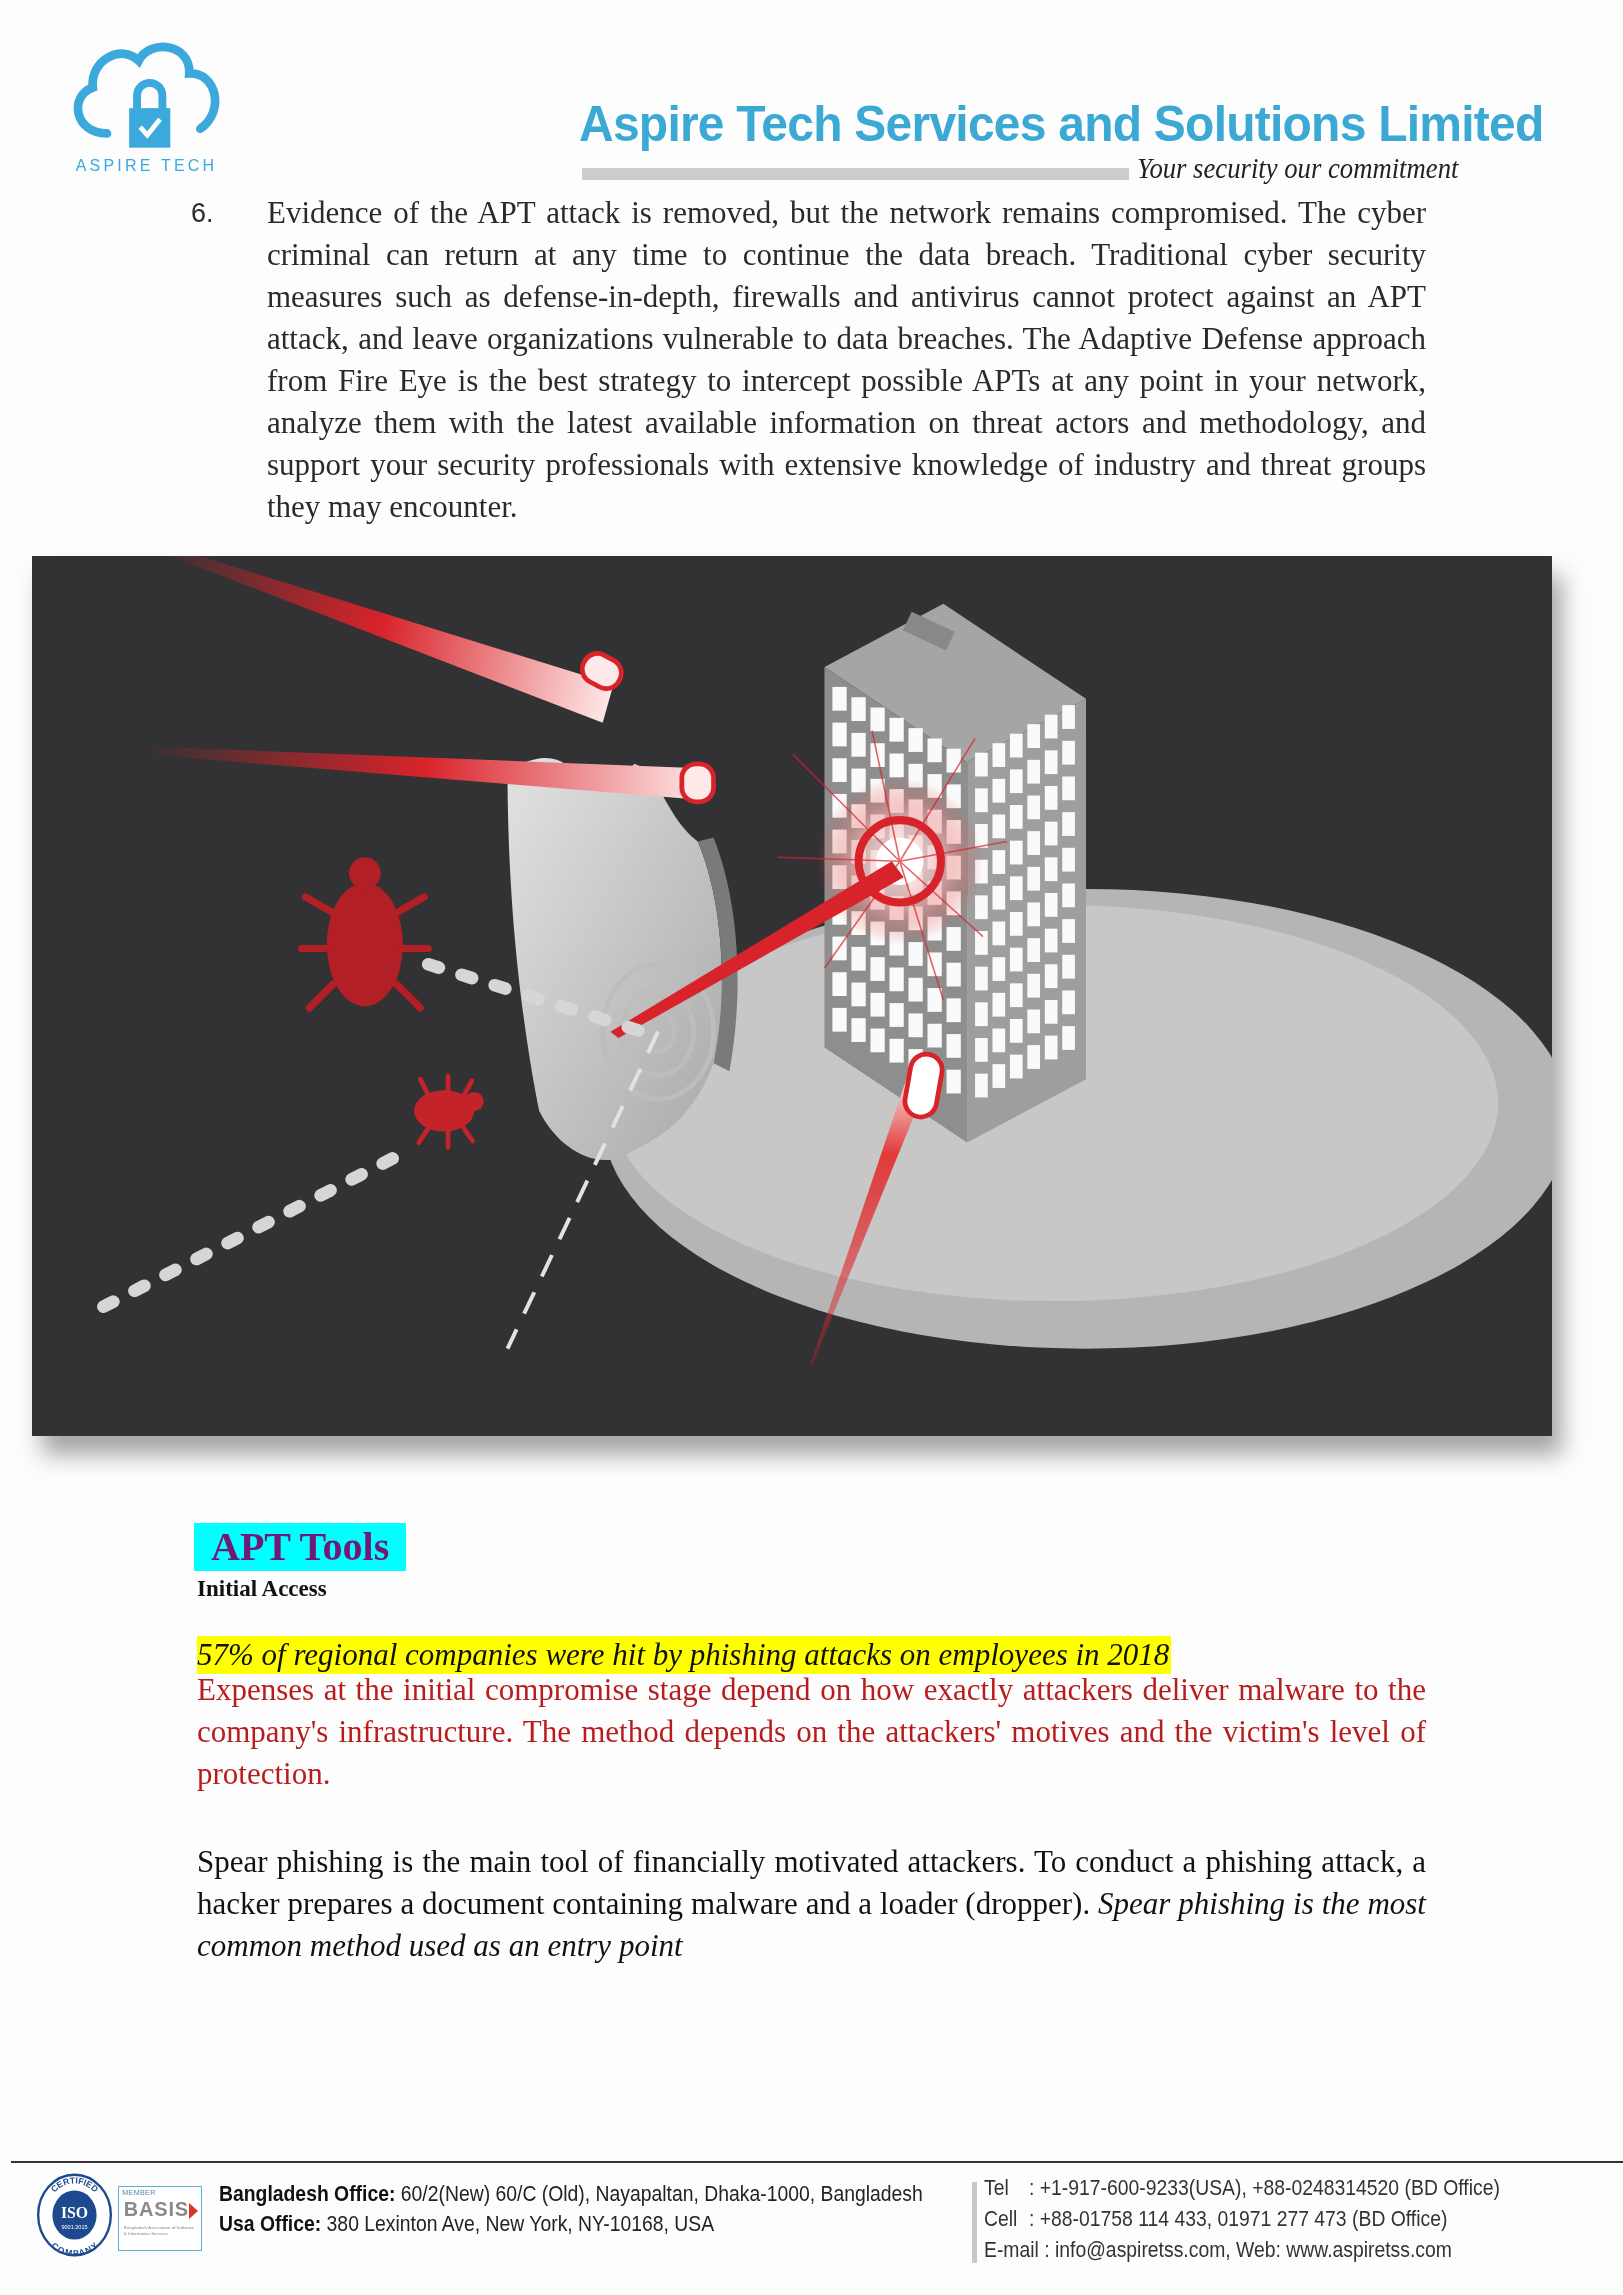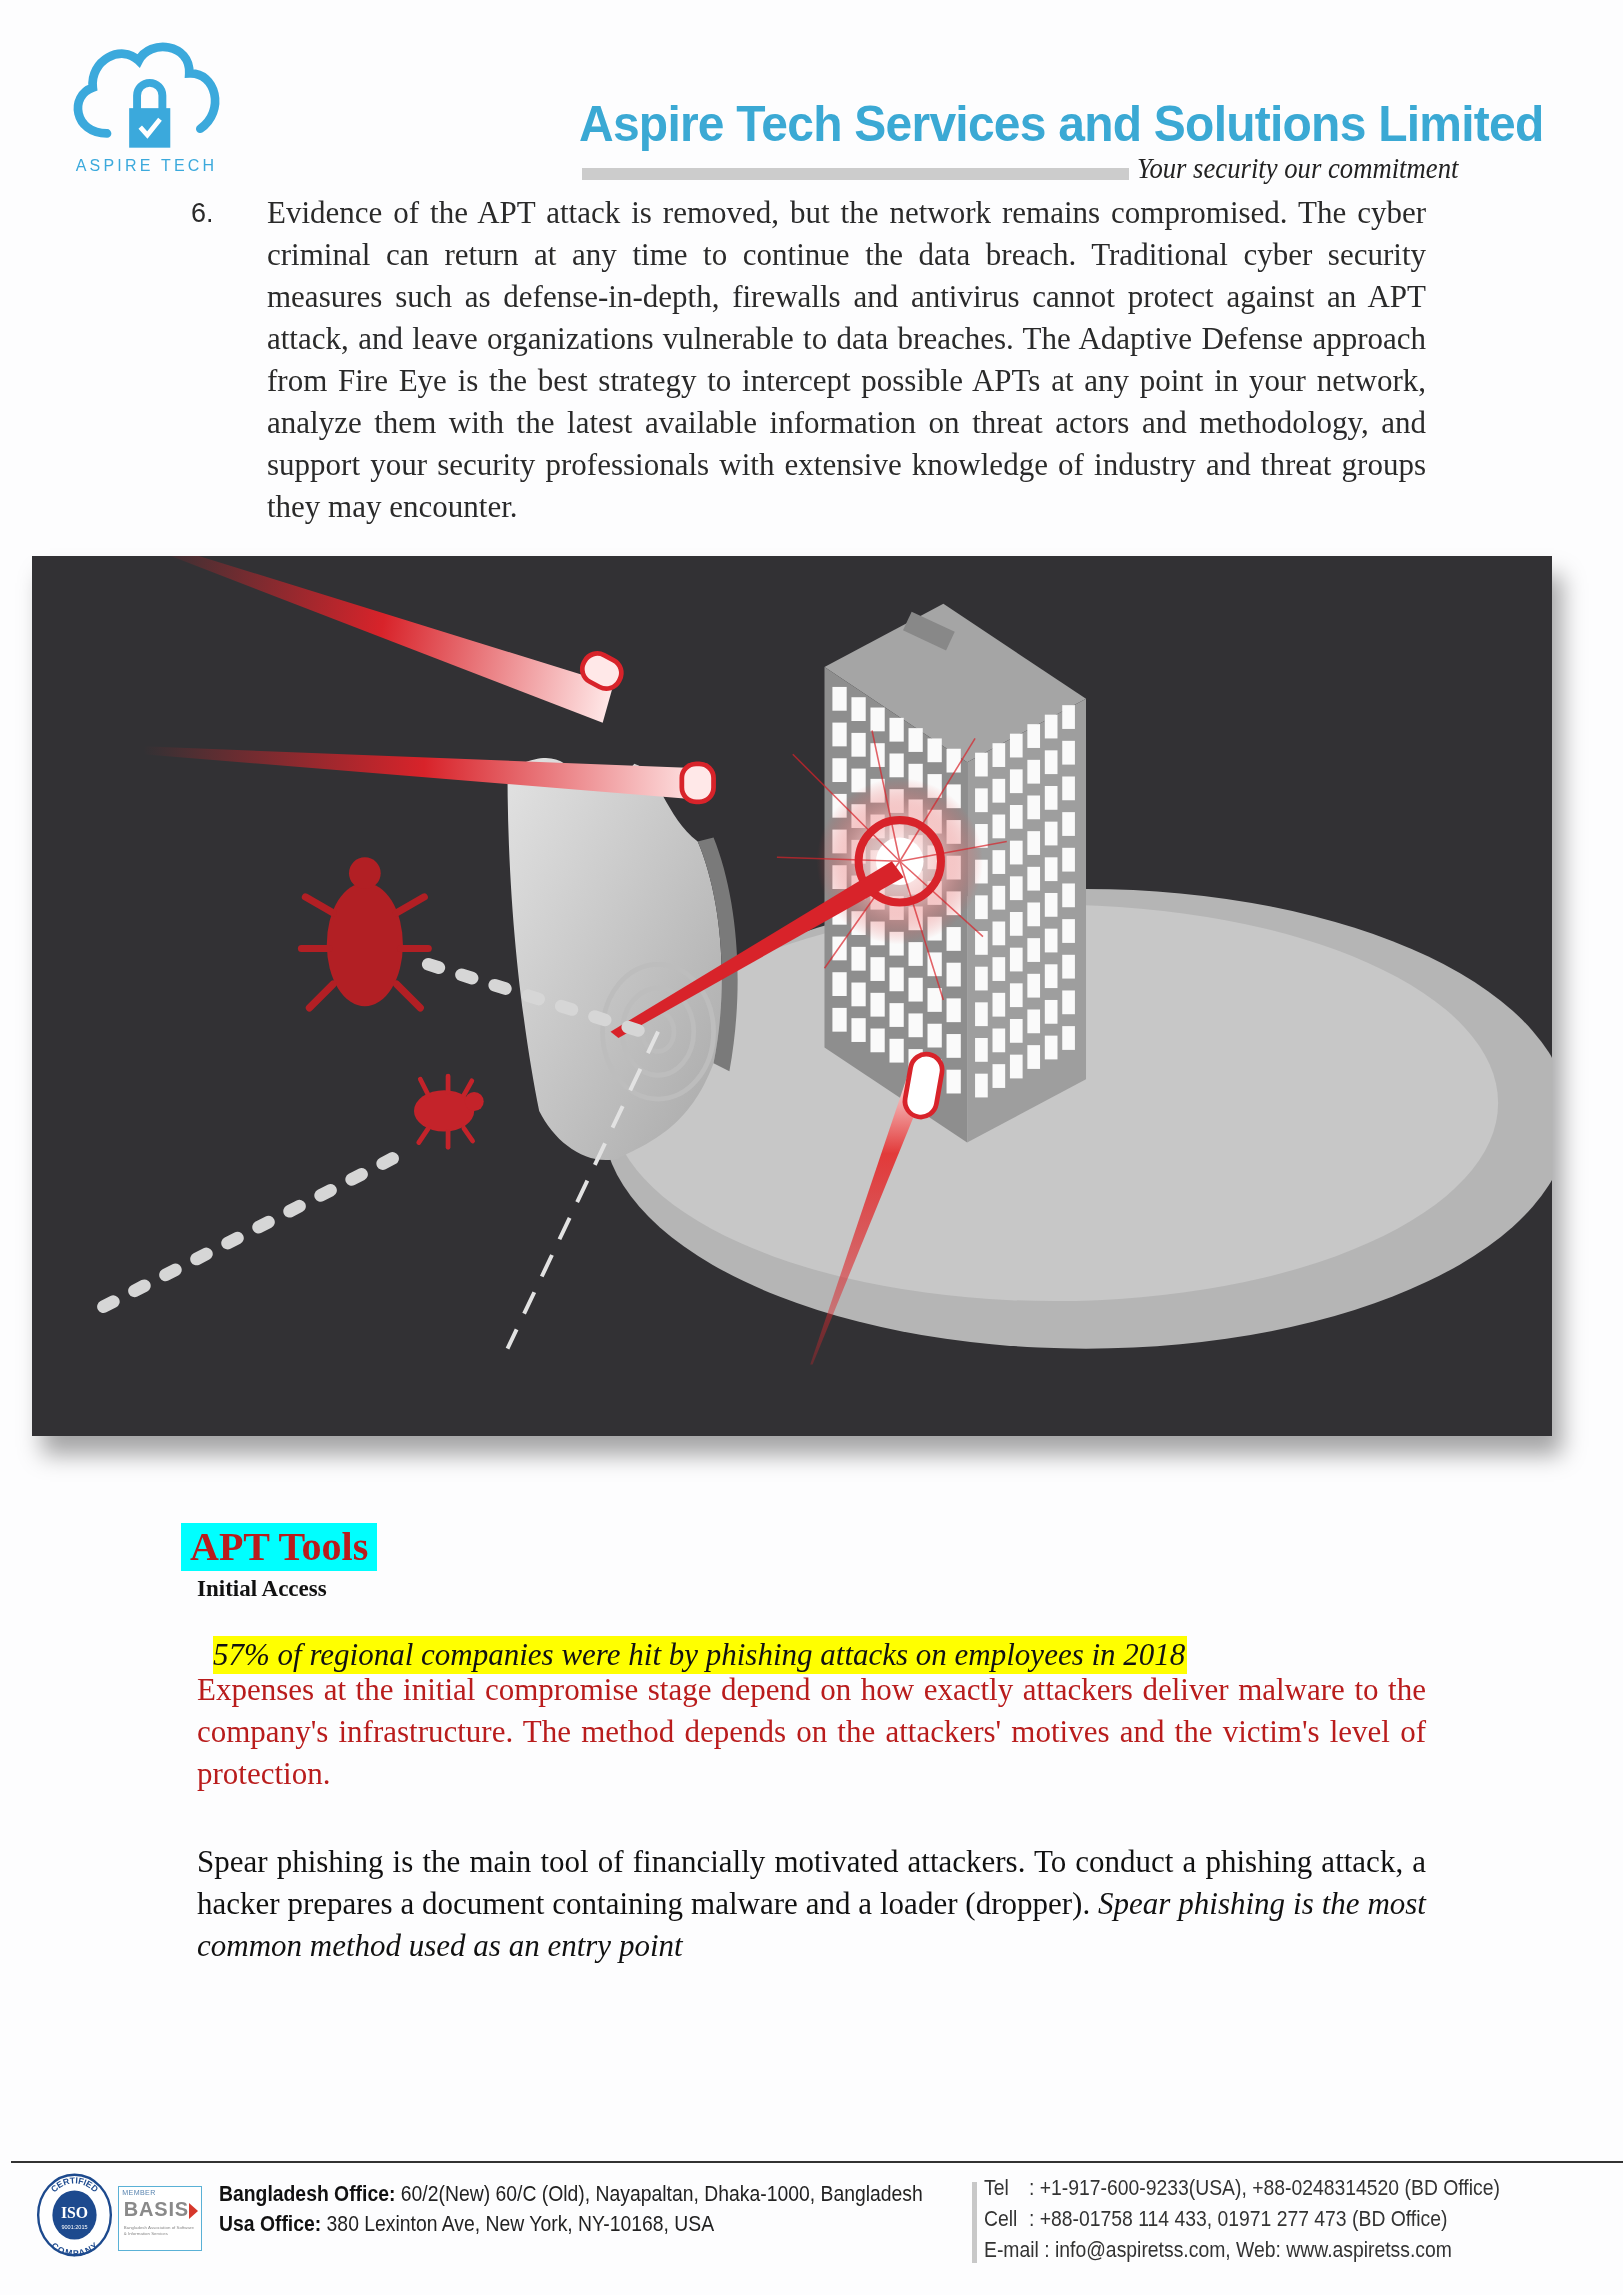--- a/index.html
+++ b/index.html
@@ -22,24 +22,24 @@
     .list-item { left: 243px; top: 192px; width: 1183px; }
     .list-num { position: absolute; left: -52px; top: 0; font-family: "Liberation Sans", sans-serif; font-size: 27px; }
     .list-item .text { text-align: justify; text-align-last: left; margin-left: 24px; }
 
     
     .figure { position: absolute; left: 32px; top: 556px; width: 1520px; height: 880px; background: #323134;
       box-shadow: 9.5px 19px 22px rgba(0,0,0,0.35); overflow: hidden; }
     .figure svg { display: block; }
 
     
-    .sec-title { position: absolute; left: 181px; top: 1523px; padding: 0 9px; background: #00ffff; color: #b91c1c;
+    .sec-title { position: absolute; left: 194px; top: 1523px; padding: 0 17px; background: #00ffff; color: #701a75;
       font-weight: bold; font-size: 40px; line-height: 48px; }
     .sub-title { position: absolute; left: 197px; top: 1576px; font-weight: bold; font-size: 23px; color: #111; }
-    .highlight { position: absolute; left: 197px; top: 1636px; background: #ffff00; font-style: italic; font-size: 31px; line-height: 38px; color: #111; padding-right: 1.6px; margin-left: 16px; }
+    .highlight { position: absolute; left: 197px; top: 1636px; background: #ffff00; font-style: italic; font-size: 31px; line-height: 38px; color: #111; padding-right: 1.6px; }
     .p1 { left: 197px; top: 1669px; width: 1229px; color: #b91c1c; font-family: Liberation Serif, serif; }
     .p2 { left: 197px; top: 1841px; width: 1229px; color: #111; }
     .p2 em { font-style: italic; }
     .justify-full { text-align: justify; text-align-last: justify; }
 
     
     .footer-line { position: absolute; left: 11px; top: 2161px; width: 1612px; height: 2.4px; background: #333; }
     .iso-badge { position: absolute; left: 35px; top: 2172px; width: 79px; height: 86px; }
     .basis-badge { position: absolute; left: 118px; top: 2186px; width: 84px; height: 65px; border: 1.6px solid #5ab1d6; background: #fff; }
     .basis-member { position: absolute; left: 3.2px; top: 1.6px; font-family: "Liberation Sans", sans-serif; font-size: 7.1px; color: #5a85b0; letter-spacing: 0.4px; }

